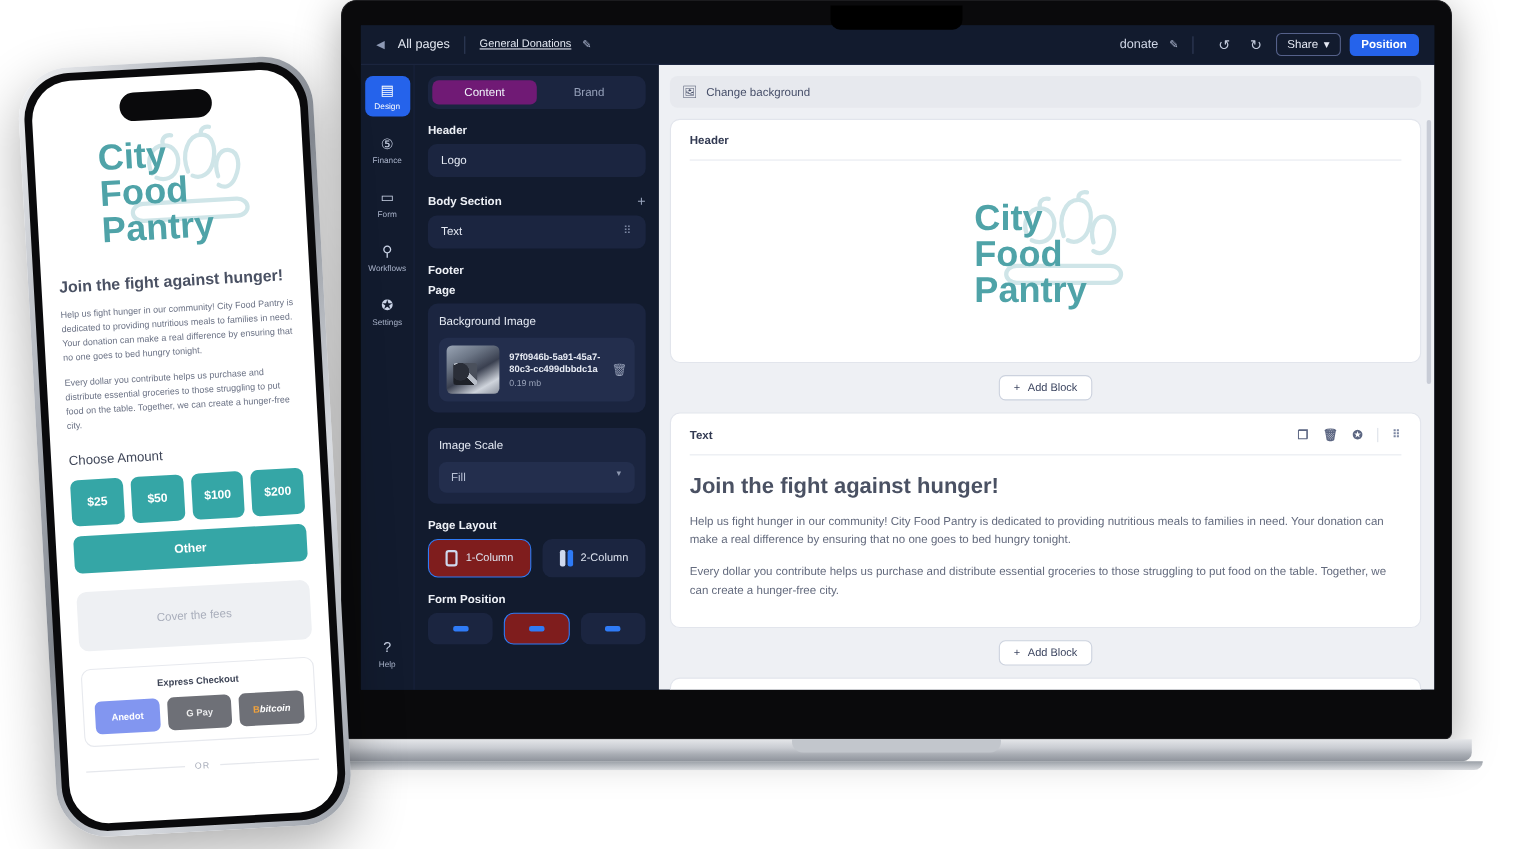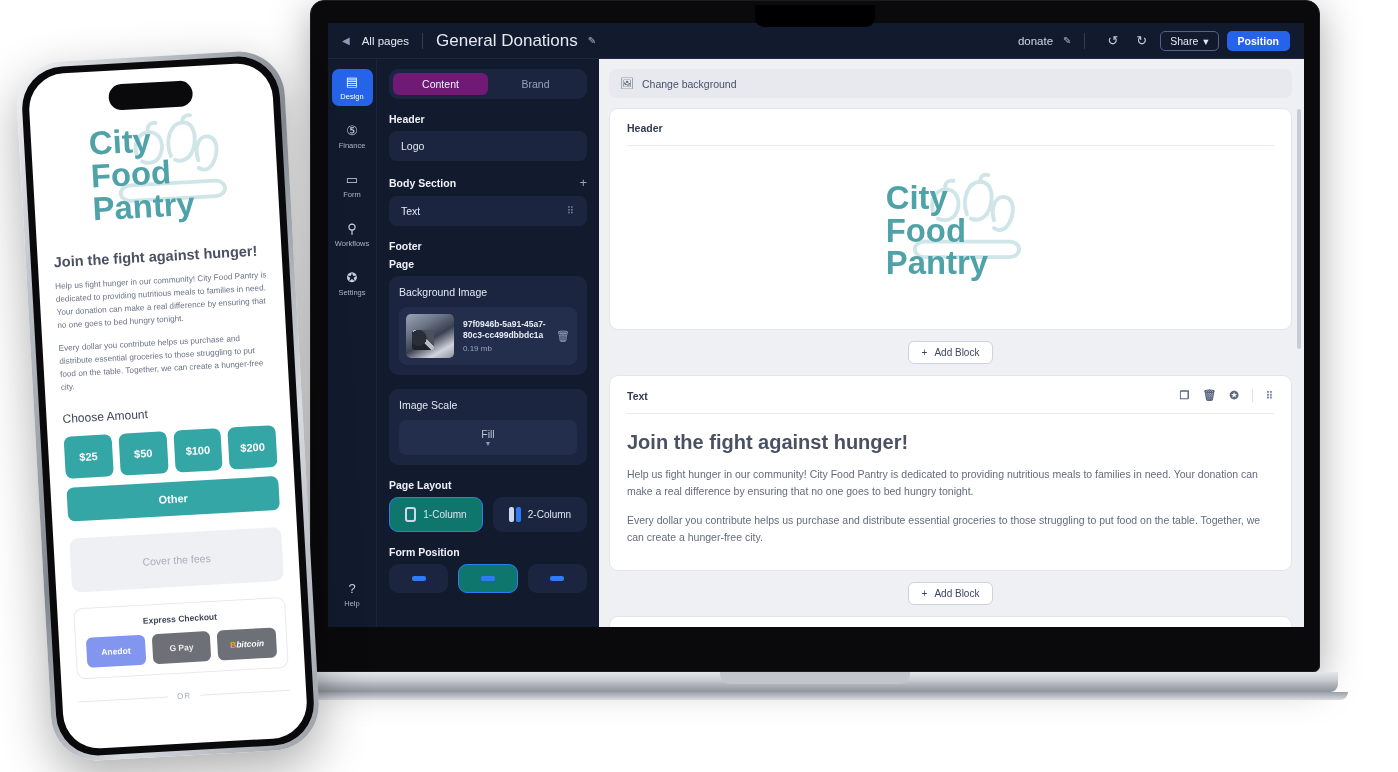--- a/index.html
+++ b/index.html
@@ -47,21 +47,21 @@
   .app { position: absolute; inset: 0; background: #121b2e; display: flex; flex-direction: column; }
 
   .topbar {
     height: 36px; flex: 0 0 36px; display: flex; align-items: center;
     padding: 0 14px; border-bottom: 1px solid #1d2741; color: #dbe1ee;
     font-size: 11.5px; position: relative; z-index: 8;
   }
   .tb-back { color: #8e9ab5; font-size: 10px; margin-right: 12px; cursor: pointer; }
   .tb-allpages { color: #e3e8f2; font-size: 11.5px; cursor: pointer; }
   .tb-sep { width: 1px; height: 16px; background: #303c58; margin: 0 13px; }
-  .tb-title { color: #e3e8f2; font-size: 17px; }
+  .tb-title { color: #e3e8f2; font-size: 10px; text-decoration: underline; }
   .tb-pencil { margin-left: 10px; color: #aab4cc; font-size: 10px; cursor: pointer; }
   .tb-spacer { flex: 1; }
   .tb-donate { color: #cfd6e6; font-size: 11.5px; }
   .tb-icon { color: #c3cbdd; font-size: 13px; margin: 0 9px; cursor: pointer; }
   .tb-share {
     border: 1px solid #5a6party; border: 1px solid #55618a; border-radius: 5px;
     padding: 3px 9px; font-size: 10.5px; color: #e6eaf4; margin-left: 4px;
     display: flex; align-items: center; gap: 5px; cursor: pointer;
   }
   .tb-publish {
@@ -128,30 +128,30 @@
     background: radial-gradient(circle at 30% 40%, #2a2e38 0 40%, transparent 42%),
                 linear-gradient(45deg,#1e2128 0 45%, #b8bec8 46% 60%, #4a505c 61%);
     border-radius: 3px;
   }
   .imgmeta { flex: 1; min-width: 0; }
   .imgname { font-size: 8.5px; color: #e7ebf4; font-weight: 700; line-height: 1.25; word-break: break-all; }
   .imgsize { font-size: 8px; color: #99a3ba; margin-top: 4px; }
   .trash { color: #98a2b9; font-size: 11px; cursor: pointer; }
   .select {
     background: #232e4d; border-radius: 7px; padding: 8px 11px; font-size: 10.5px;
-    color: #b9c2d6; display: flex; align-items: center; justify-content: space-between; cursor: pointer; flex-direction: column;
+    color: #b9c2d6; display: flex; align-items: flex-start; justify-content: space-between; cursor: pointer;
   }
   .caret { font-size: 7px; color: #8e98b0; }
   .opt-row { display: flex; gap: 10px; margin-bottom: 14px; }
   .opt {
     flex: 1; background: #1b2540; border: 1px solid transparent; border-radius: 9px;
     padding: 9px 6px; display: flex; align-items: center; justify-content: center; gap: 7px;
     font-size: 10px; color: #dde3ef; cursor: pointer;
   }
-  .opt.sel { border-color: #2f7bf6; background: #0f766e; }
+  .opt.sel { border-color: #2f7bf6; background: #7f1d1d; }
   .glyph1 { width: 11px; height: 15px; border: 2px solid #cfd9ee; border-radius: 3px; }
   .glyph2 { display: flex; gap: 2px; }
   .glyph2 i { display: block; width: 5px; height: 15px; border-radius: 2px; background: #2f7bf6; }
   .glyph2 i:first-child { background: #cfd9ee; }
   .opt-row.small .opt { padding: 11px 6px; }
   .bar { width: 14px; height: 5px; background: #2f7bf6; border-radius: 2px; }
 
   
   .canvas { flex: 1; background: #eef0f4; padding: 10px 12px 0 10px; overflow: hidden; position: relative; }
   .chg-bg {

